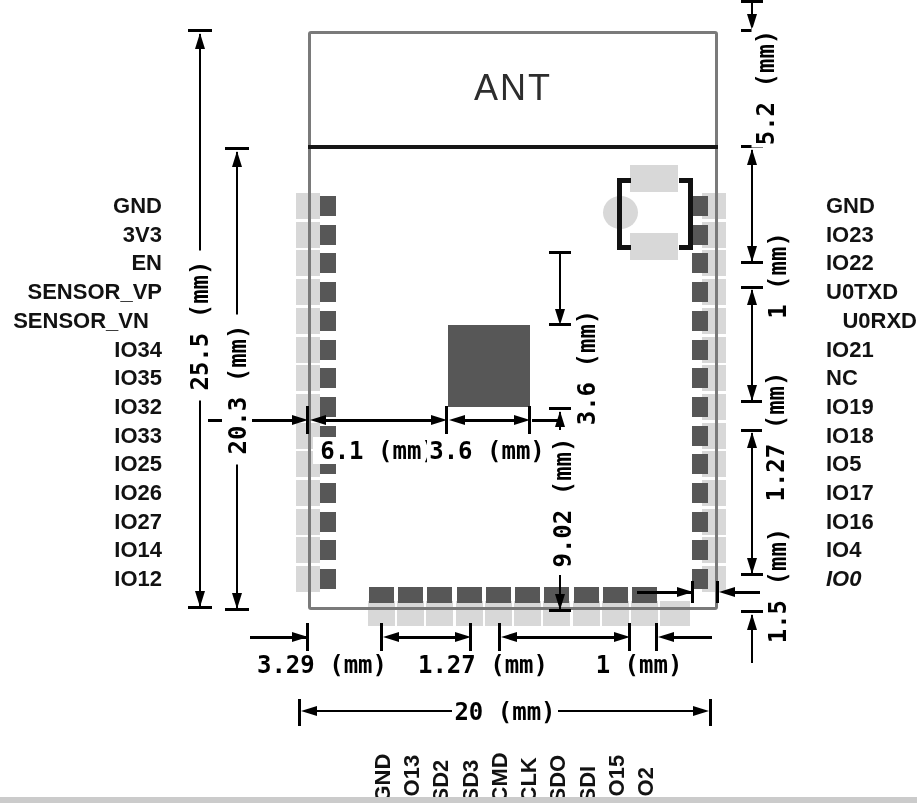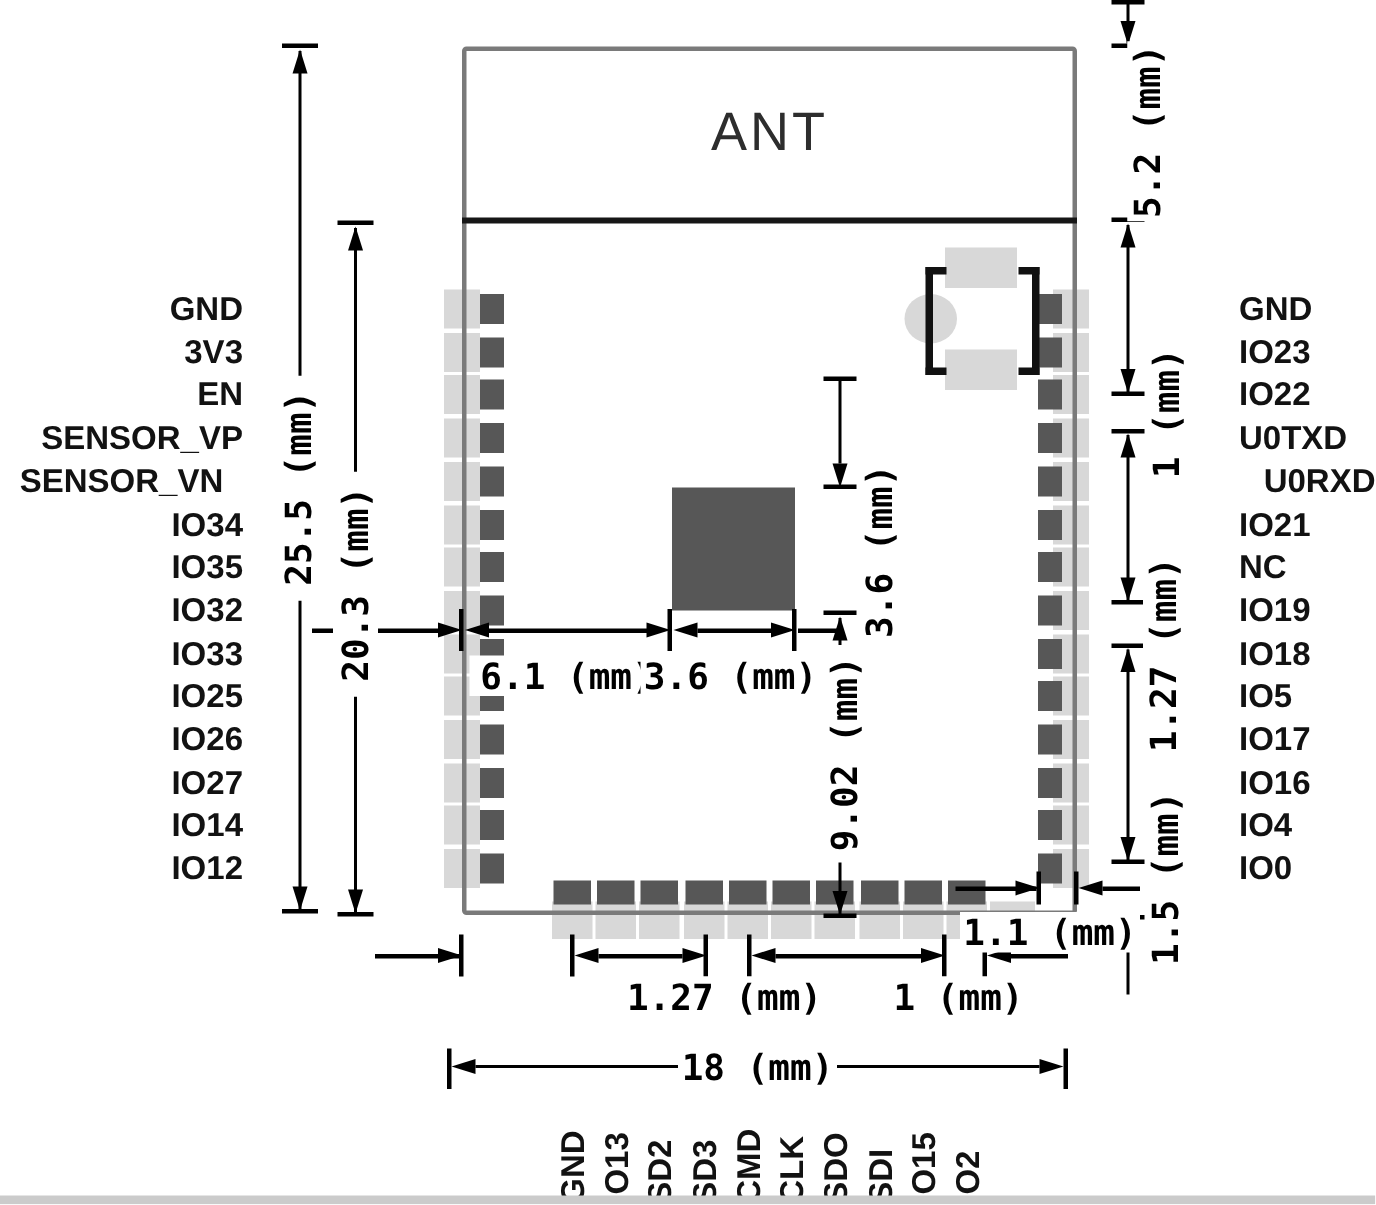--- a/index.html
+++ b/index.html
@@ -166,21 +166,21 @@
       <div class="pin pin-right" style="top:278px;">U0TXD</div>
       <div class="pin pin-right" style="top:307px;text-align:right;">U0RXD</div>
       <div class="pin pin-right" style="top:336px;">IO21</div>
       <div class="pin pin-right" style="top:364px;">NC</div>
       <div class="pin pin-right" style="top:393px;">IO19</div>
       <div class="pin pin-right" style="top:422px;">IO18</div>
       <div class="pin pin-right" style="top:450px;">IO5</div>
       <div class="pin pin-right" style="top:479px;">IO17</div>
       <div class="pin pin-right" style="top:508px;">IO16</div>
       <div class="pin pin-right" style="top:536px;">IO4</div>
-      <div class="pin pin-right" style="top:565px;">IO0</div>
+      <div class="pin pin-right" style="top:565px;font-style:italic;">IO0</div>
     </div>
   <div id="bottom-labels">
       <div class="pin pin-bottom" style="left:345px;top:752px;">GND</div>
       <div class="pin pin-bottom" style="left:374px;top:752px;">IO13</div>
       <div class="pin pin-bottom" style="left:403px;top:752px;">SD2</div>
       <div class="pin pin-bottom" style="left:433px;top:752px;">SD3</div>
       <div class="pin pin-bottom" style="left:462px;top:752px;">CMD</div>
       <div class="pin pin-bottom" style="left:491px;top:752px;">CLK</div>
       <div class="pin pin-bottom" style="left:520px;top:752px;">SDO</div>
       <div class="pin pin-bottom" style="left:550px;top:752px;">SDI</div>
@@ -272,23 +272,23 @@
       <div class="ar d" style="left:555px;top:594px;"></div>
       <div class="tk" style="left:549px;top:609px;width:22px;height:3px;"></div>
     </div>
 
   <div class="dimlbl rot" style="left:124px;top:312px;width:150px;">25.5 (mm)</div>
   <div class="dimlbl rot" style="left:162px;top:376px;width:150px;">20.3 (mm)</div>
   <div class="dimlbl rot" style="left:705px;top:74px;width:120px;">5.2 (mm)</div>
   <div class="dimlbl rot" style="left:730px;top:262px;width:95px;">1 (mm)</div>
   <div class="dimlbl rot" style="left:708px;top:423px;width:135px;">1.27 (mm)</div>
   <div class="dimlbl rot" style="left:718px;top:572px;width:118px;">1.5 (mm)</div>
-  <div class="dimlbl" style="left:640px;top:608px;width:120px;">1.1 (mm)</div>
   <div class="dimlbl" style="left:313px;top:437px;width:130px;">6.1 (mm)</div>
   <div class="dimlbl" style="left:427px;top:437px;width:120px;">3.6 (mm)</div>
   <div class="dimlbl rot" style="left:526px;top:354px;width:120px;">3.6 (mm)</div>
   <div class="dimlbl rot" style="left:490px;top:489px;width:145px;">9.02 (mm)</div>
+  <div class="dimlbl" style="left:252px;top:651px;width:140px;">3.29 (mm)</div>
   <div class="dimlbl" style="left:413px;top:651px;width:140px;">1.27 (mm)</div>
   <div class="dimlbl" style="left:594px;top:651px;width:90px;">1 (mm)</div>
-  <div class="dimlbl" style="left:452px;top:698px;width:106px;">18 (mm)</div>
+  <div class="dimlbl" style="left:452px;top:698px;width:106px;">20 (mm)</div>
 
   <div id="bottom-window-edge"></div>
 </div>
 
 </body></html>

